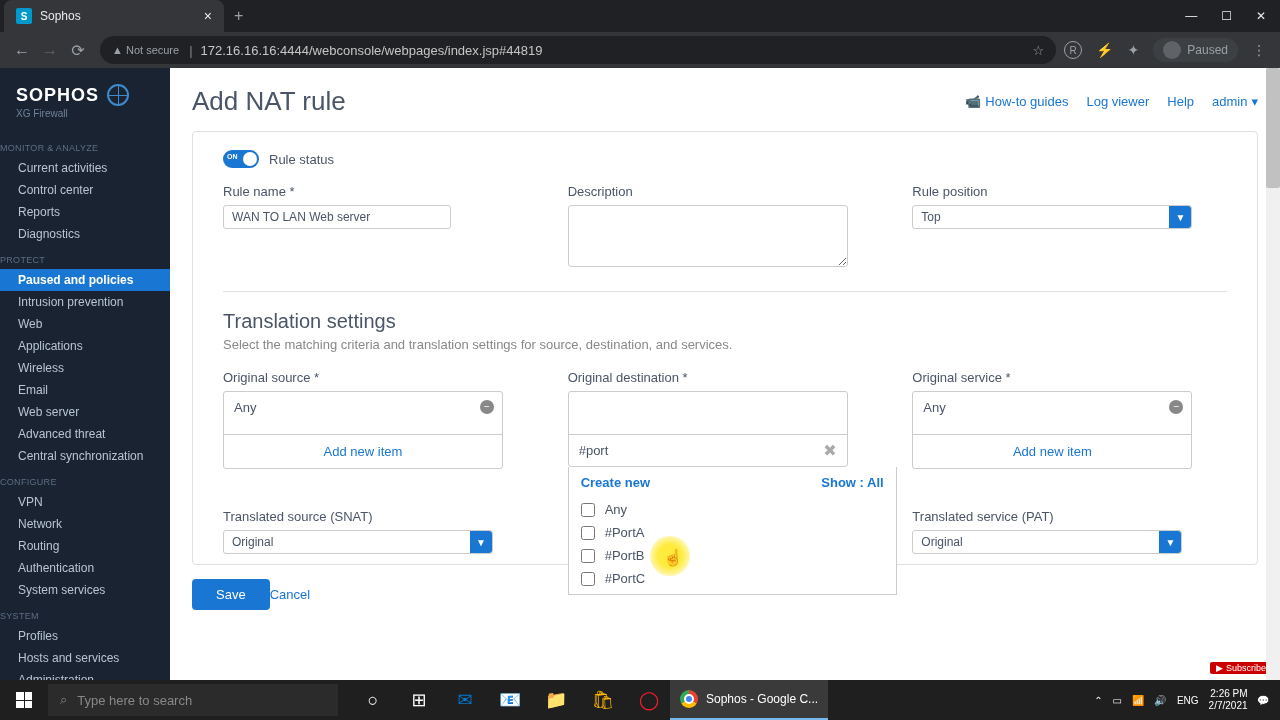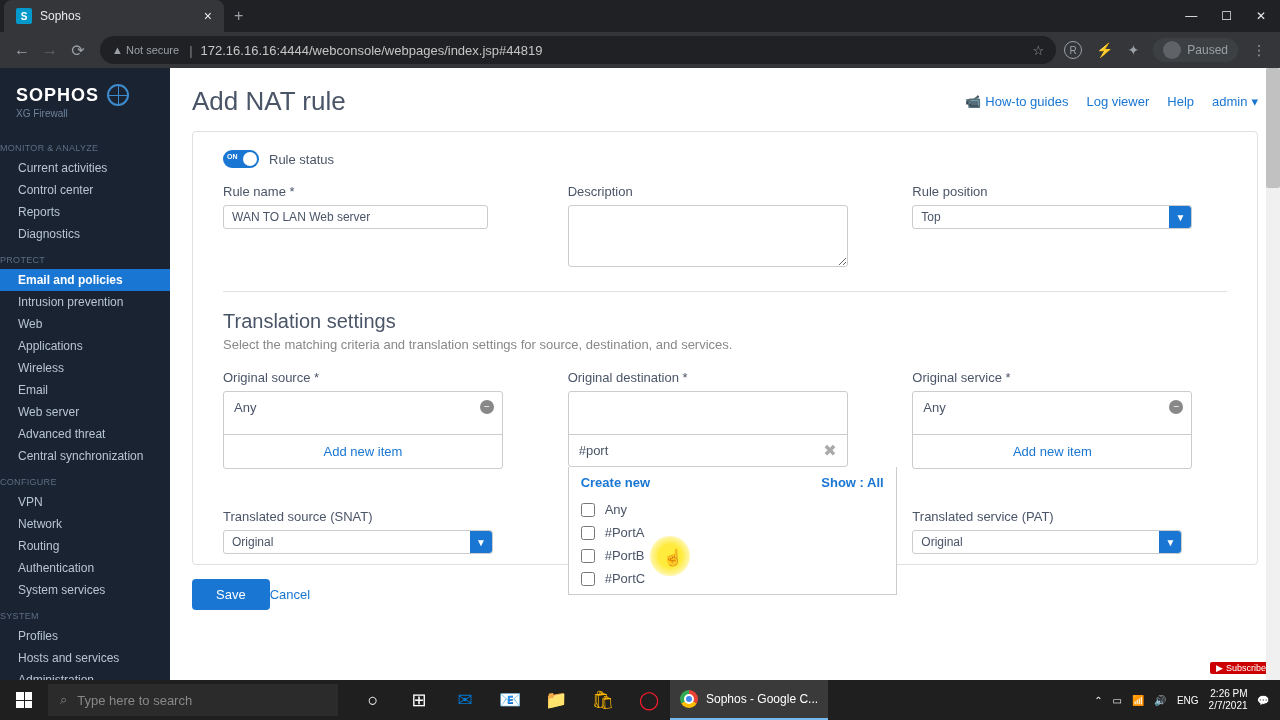--- a/index.html
+++ b/index.html
@@ -47,21 +47,21 @@
     .form-card { background: #fff; margin: 0 22px; border: 1px solid #e0e0e0; border-radius: 4px; padding: 18px 30px 10px; }
     .toggle-row { display: flex; align-items: center; gap: 10px; margin-bottom: 16px; }
     .toggle { width: 36px; height: 18px; background: #1976d2; border-radius: 9px; position: relative; }
     .toggle-on { position:absolute; left:4px; top:3px; font-size:7px; color:#fff; font-weight:bold; }
     .toggle-knob { width: 14px; height: 14px; background: #fff; border-radius: 50%; position: absolute; right: 2px; top: 2px; }
     .toggle-label { font-size: 13px; color: #4a5568; }
     
     .form-row { display: flex; gap: 30px; margin-bottom: 20px; }
     .form-col { flex: 1; }
     .field-label { font-size: 13px; color: #4a5568; margin-bottom: 6px; display: block; }
-    .text-input { width: 265px; height: 24px; border: 1px solid #ccc; border-radius: 3px; padding: 0 8px; font-size: 12px; color: #4a5568; }
+    .text-input { width: 228px; height: 24px; border: 1px solid #ccc; border-radius: 3px; padding: 0 8px; font-size: 12px; color: #4a5568; }
     .textarea { width: 280px; height: 62px; border: 1px solid #ccc; border-radius: 3px; padding: 6px 8px; font-size: 12px; resize: both; }
     .dropdown { width: 280px; height: 24px; border: 1px solid #ccc; border-radius: 3px; display: flex; align-items: center; padding: 0 8px; font-size: 12px; color: #4a5568; position: relative; }
     .dropdown-arrow { position: absolute; right: 0; width: 22px; height: 100%; background: #1976d2; display: flex; align-items: center; justify-content: center; color: #fff; font-size: 10px; border-radius: 0 3px 3px 0; }
     
     .section-hr { border: none; border-top: 1px solid #e0e0e0; margin: 10px 0 18px; }
     .section-title { font-size: 20px; color: #4a5568; margin-bottom: 4px; }
     .section-sub { font-size: 13px; color: #888; margin-bottom: 18px; }
     
     .select-box { width: 280px; border: 1px solid #ccc; border-radius: 3px; }
     .select-tags { padding: 8px 10px; min-height: 42px; position: relative; font-size: 13px; color: #4a5568; }
@@ -151,21 +151,21 @@
         </div>
       <div class="logo-sub">XG Firewall</div>
     </div>
     <div id="side-groups">
         <div class="side-group-title">MONITOR &amp; ANALYZE</div>
         <div class="side-item">Current activities</div>
         <div class="side-item">Control center</div>
         <div class="side-item">Reports</div>
         <div class="side-item">Diagnostics</div>
         <div class="side-group-title">PROTECT</div>
-        <div class="side-item active">Email and policies</div>
+        <div class="side-item active">Paused and policies</div>
         <div class="side-item">Intrusion prevention</div>
         <div class="side-item">Web</div>
         <div class="side-item">Applications</div>
         <div class="side-item">Wireless</div>
         <div class="side-item">Email</div>
         <div class="side-item">Web server</div>
         <div class="side-item">Advanced threat</div>
         <div class="side-item">Central synchronization</div>
         <div class="side-group-title">CONFIGURE</div>
         <div class="side-item">VPN</div>

